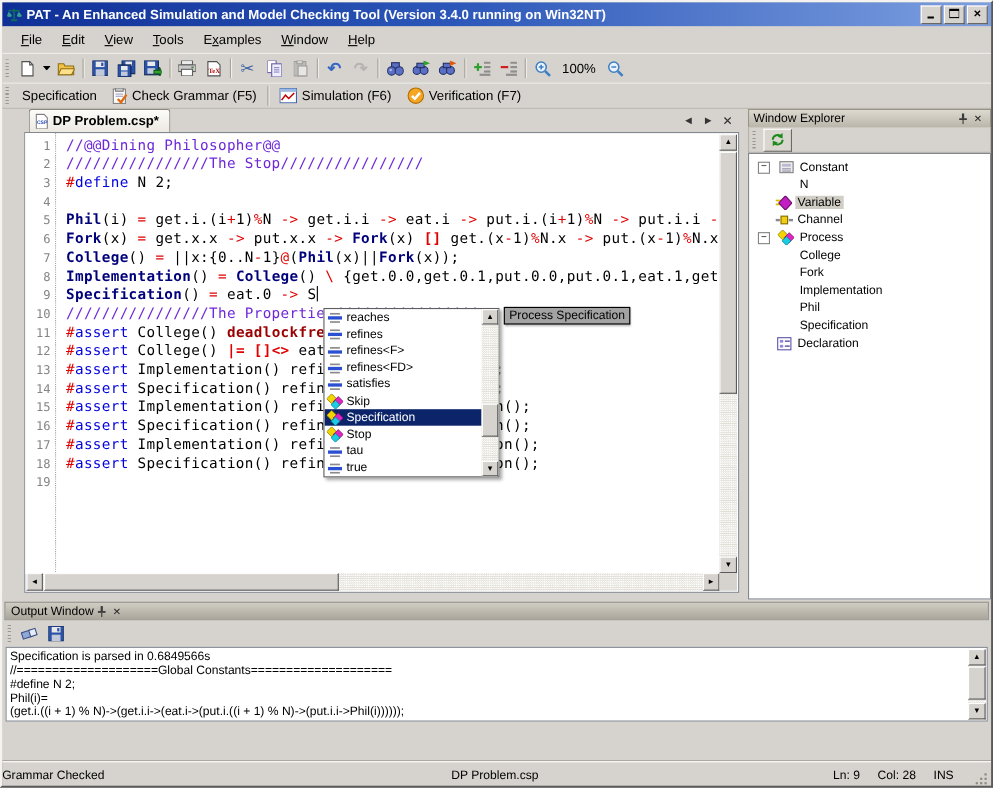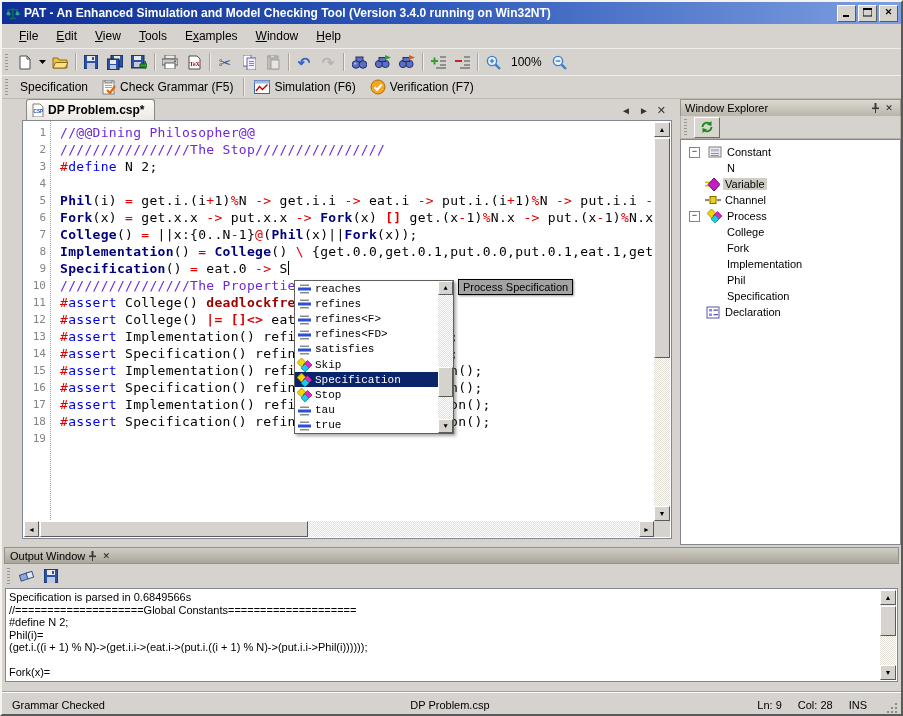--- a/index.html
+++ b/index.html
@@ -56,21 +56,21 @@
     background-image:repeating-conic-gradient(#fff 0 25%,#e2dfd7 0 50%);background-size:2px 2px;}
   .sb-h{position:absolute;left:1px;right:17px;bottom:1px;height:16px;background:#f2f0ea;
     background-image:repeating-conic-gradient(#fff 0 25%,#e2dfd7 0 50%);background-size:2px 2px;}
   .sb-btn{position:absolute;width:16px;height:15px;background:#d6d3ce;border:1px solid;
     border-color:#fff #5a5a5a #5a5a5a #fff;box-sizing:border-box;color:#000;font-size:7px;
     display:flex;align-items:center;justify-content:center;}
   .sb-thumb{position:absolute;background:#d6d3ce;border:1px solid;border-color:#fff #5a5a5a #5a5a5a #fff;box-sizing:border-box;}
   .sb-corner{position:absolute;right:1px;bottom:1px;width:16px;height:16px;background:#d6d3ce;}
   
   .dropdown{position:absolute;left:292px;top:278px;width:160px;height:154px;background:#fff;
-    border:1px solid #5f5f5f;box-sizing:border-box;box-shadow:2px 2px 3px rgba(0,0,0,.35);display:flex;font-family:Liberation Mono, monospace;}
+    border:1px solid #5f5f5f;box-sizing:border-box;box-shadow:2px 2px 3px rgba(0,0,0,.35);display:flex;}
   .ac-list{flex:1;display:flex;flex-direction:column;overflow:hidden;}
   .ac-item{flex:1;display:flex;align-items:center;gap:3px;padding-left:2px;font-size:11px;color:#000;white-space:nowrap;}
   .ac-item.sel{background:#0b246a;color:#fff;}
   .ac-ico{width:15px;display:flex;justify-content:center;flex:none;}
   .ac-sb{width:15px;position:relative;background:#f2f0ea;
     background-image:repeating-conic-gradient(#fff 0 25%,#e2dfd7 0 50%);background-size:2px 2px;flex:none;}
   .tooltip{position:absolute;left:456px;top:277px;background:#a3a3a3;border:1px solid #000;
     font-size:11px;padding:1px 4px;white-space:nowrap;box-shadow:1px 1px 2px rgba(0,0,0,.4);}
   
   .me-panel{position:absolute;left:678px;top:97px;width:221px;height:446px;}
@@ -89,30 +89,30 @@
      text-align:center;margin-right:6px;flex:none;box-sizing:content-box;}
   .expander.ph{border:none;background:transparent;}
   .tree-ico{width:17px;display:flex;justify-content:center;margin-right:2px;flex:none;}
   .tree-lbl{padding:0 2px;}
   .tree-lbl.sel{background:#d1cec5;}
   
   .out-header{position:absolute;left:2px;top:545px;right:2px;height:17px;
     background:linear-gradient(#d0cdc4,#aaa69b);display:flex;align-items:center;padding:0 5px;
     font-size:11px;border:1px solid #94908a;box-sizing:border-box;}
   .out-toolbar{position:absolute;left:2px;top:562px;right:2px;height:24px;display:flex;align-items:center;background:#d6d3ce;}
-  .out-box{position:absolute;left:3px;top:586px;right:3px;height:94px;background:#fff;border:1px solid #828790;
+  .out-box{position:absolute;left:3px;top:586px;right:3px;height:68px;background:#fff;border:1px solid #828790;
     box-sizing:border-box;overflow:hidden;}
   .out-lines{position:absolute;left:3px;top:2px;right:18px;bottom:0;overflow:hidden;}
   .out-line{font-size:11px;line-height:12.5px;white-space:pre;color:#000;}
   .out-sb{position:absolute;top:1px;bottom:1px;right:1px;width:16px;background:#f2f0ea;
     background-image:repeating-conic-gradient(#fff 0 25%,#e2dfd7 0 50%);background-size:2px 2px;}
   
   .statusbar{position:absolute;left:0;right:0;top:690px;height:24px;background:#d6d3ce;
     border-top:1px solid #fff;box-shadow:0 -1px 0 #a8a49c;font-size:11px;display:flex;align-items:center;}
-  .sb-left{margin-left:10px;}
+  .sb-left{}
   .sb-center{position:absolute;left:50%;transform:translateX(-52%);}
   .sb-right{margin-left:auto;display:flex;gap:16px;margin-right:34px;}
   .grip{position:absolute;right:3px;bottom:3px;width:12px;height:12px;}
   .grip::after{content:"";position:absolute;right:1px;bottom:1px;width:2px;height:2px;background:#8c897f;
     box-shadow:-4px 0 #8c897f,-8px 0 #8c897f,0 -4px #8c897f,-4px -4px #8c897f,0 -8px #8c897f;}
   .hsplit{position:absolute;left:0;right:0;top:537px;height:8px;background:#d6d3ce;}
   svg{display:block;}
 </style>
 </head>
 <body>

